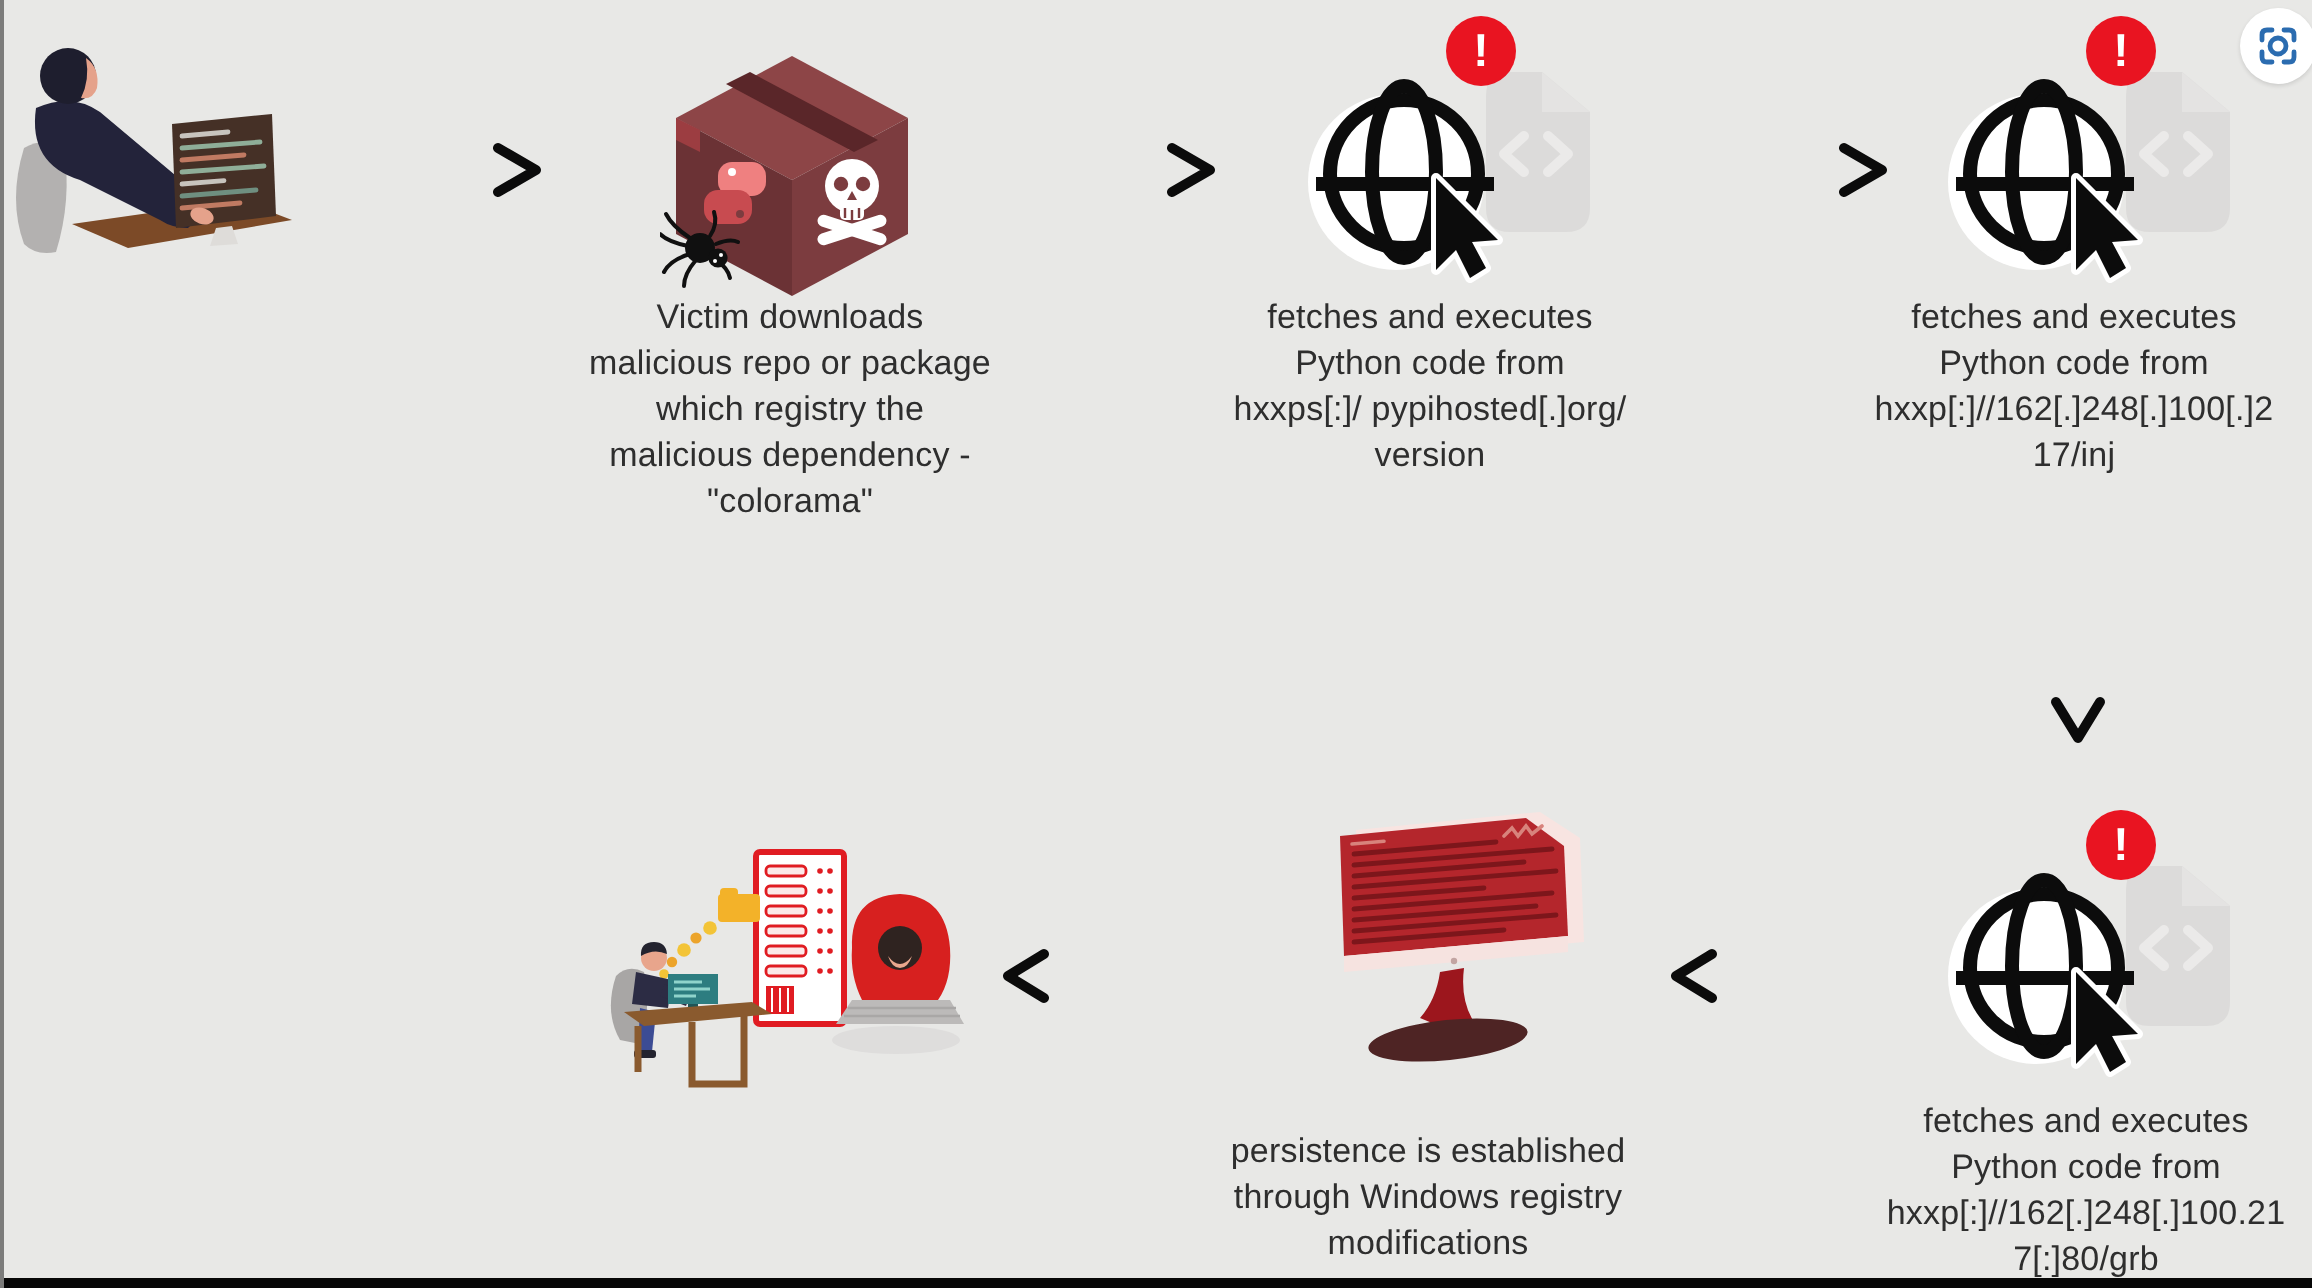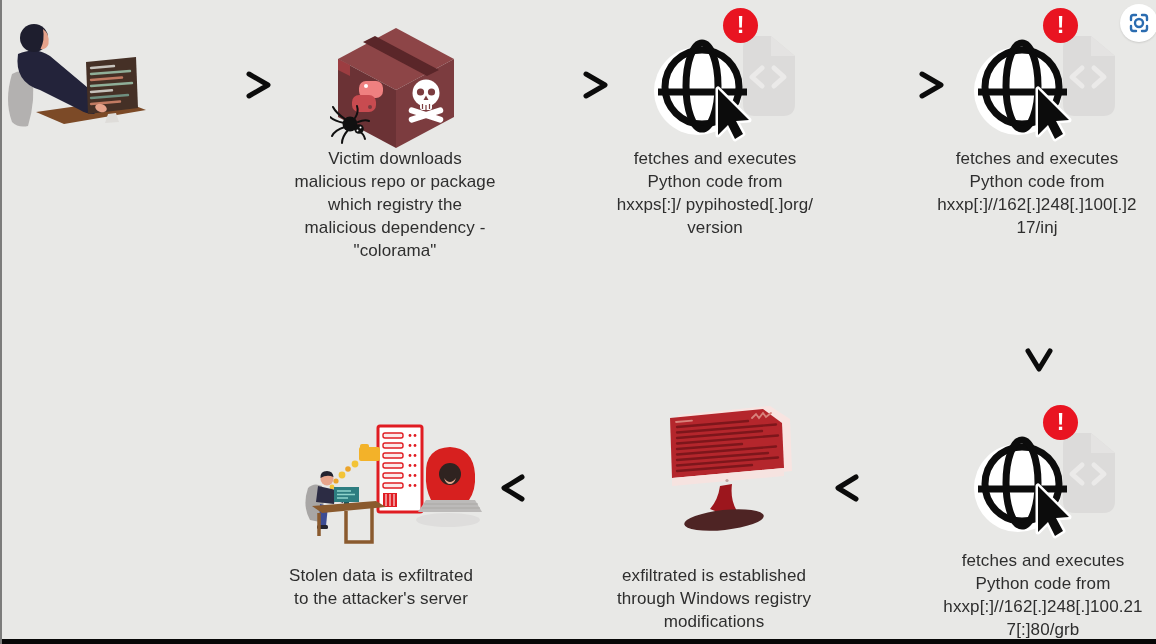--- a/index.html
+++ b/index.html
@@ -262,21 +262,21 @@
     </g>
     <g stroke="#d8837c" stroke-width="1.8" fill="none" stroke-linecap="round">
       <path d="M24 17 L40 15.6"></path>
       <path d="M100 13 l4 -4 l3 4 l4 -5 l3 4 l5 -4"></path>
     </g>
     <path d="M20 73 L132 63 L132 71 L20 81 Z" fill="#f6e3e0"></path>
     <circle cx="75" cy="75.5" r="1.6" fill="#c2a5a2"></circle>
     <path d="M68 81 Q66 95 58 104 Q73 111 85 106 Q78 95 80 79 Z" fill="#9c161d"></path>
     <ellipse cx="72" cy="115" rx="40" ry="10" fill="#4e2424" transform="rotate(-6 72 115)"></ellipse>
   </svg>
-  <div class="caption" style="left:587px;top:564px;width:250px">exfiltrated is established
+  <div class="caption" style="left:587px;top:564px;width:250px">persistence is established
 through Windows registry
 modifications</div>
 
   <svg class="abs" style="left:498px;top:474px" width="116" height="28" viewBox="0 0 116 28">
     <defs>
         <linearGradient id="g6" x1="0" y1="0" x2="1" y2="0">
       <stop offset="0" stop-color="#0b0b0b"></stop>
           <stop offset="1" stop-color="#bdbdbd"></stop>
         </linearGradient>
       </defs>
@@ -343,17 +343,15 @@
       <rect x="36" y="79" width="25" height="15" fill="#2d7d80"></rect>
       <path d="M39 83 h14 M39 86.5 h18 M39 90 h11" stroke="#8fd4cb" stroke-width="1.4"></path>
       <rect x="46" y="94" width="5" height="4" fill="#1f5558"></rect>
     </g>
     <g>
       <path d="M14 98 L78 93 L88 99 L24 105 Z" fill="#8a5a2e"></path>
       <path d="M48 103 L48 134 L74 134 L74 100" fill="none" stroke="#8a5a2e" stroke-width="3.5"></path>
       <path d="M21 105 L21 128" stroke="#8a5a2e" stroke-width="3.5"></path>
     </g>
   </svg>
-  <div class="caption" style="left:254px;top:564px;width:250px">Stolen data is exfiltrated
-to the attacker's server</div>
 
   <div class="bottom-bar"></div>
 </div>
 
 </body></html>

